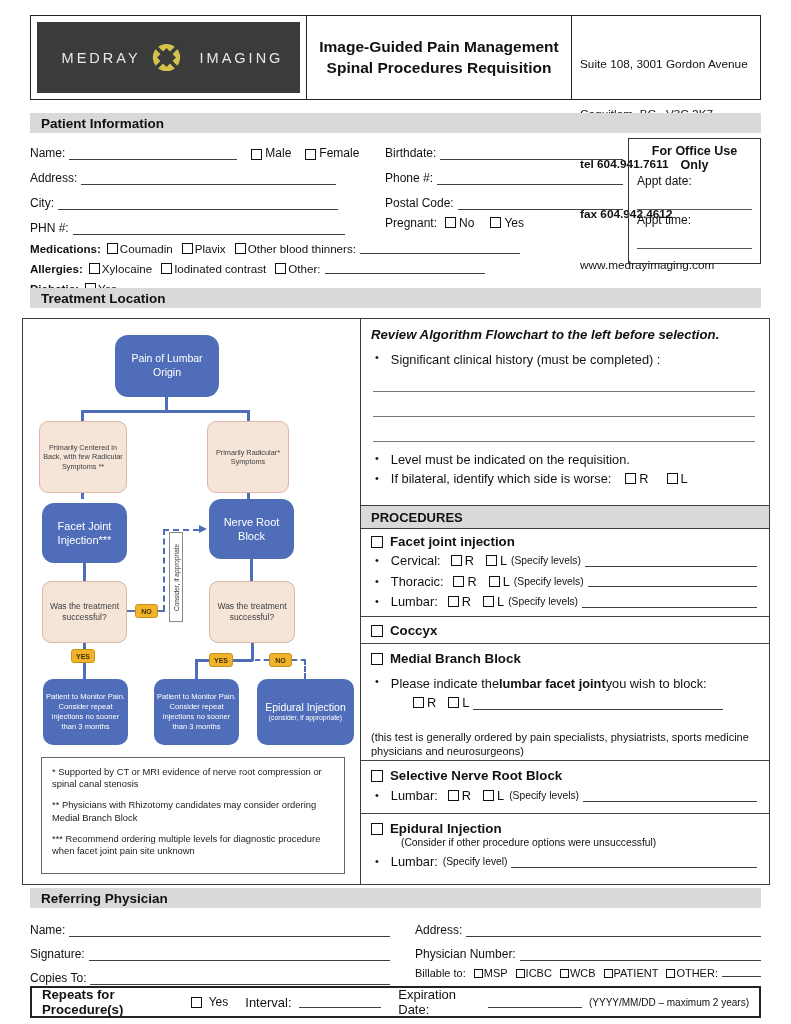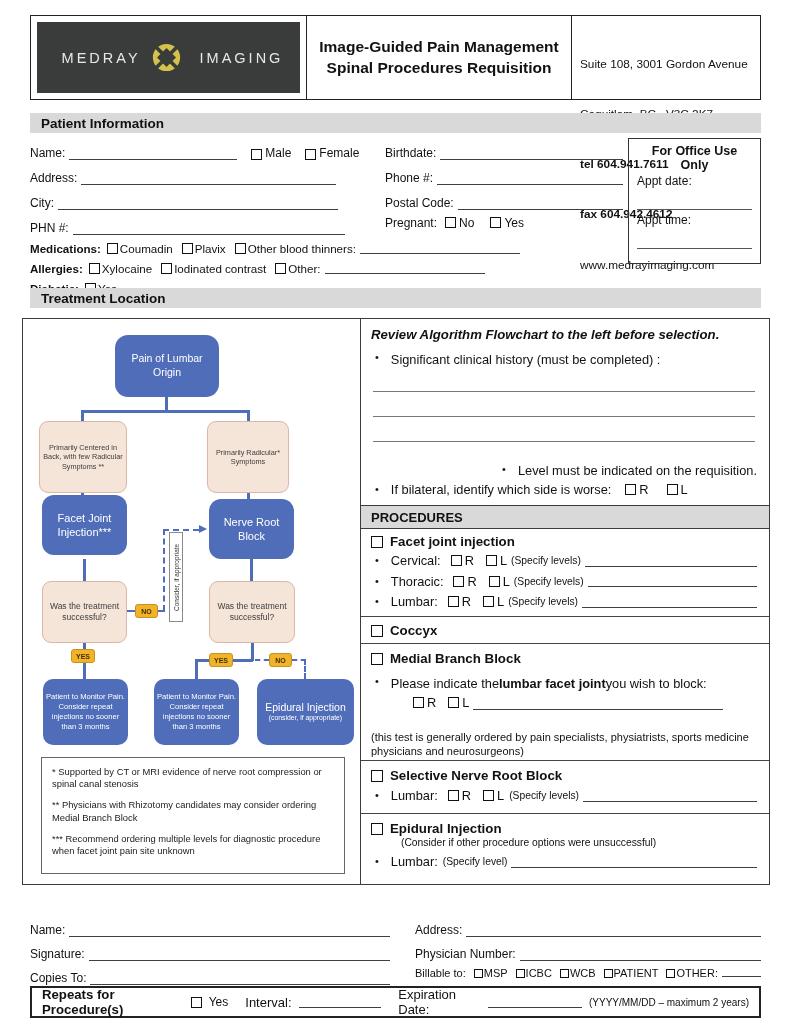--- a/index.html
+++ b/index.html
@@ -225,21 +225,21 @@
       <div class="hline" style="left:58px;top:91px;width:168px;"></div>
       <div class="vline" style="left:58px;top:91px;height:11px;"></div>
       <div class="vline" style="left:224px;top:91px;height:11px;"></div>
 
       <div class="fbox beige" style="left:16px;top:102px;width:88px;height:72px;font-size:7.3px;">Primarily Centered in Back, with few Radicular Symptoms **</div>
       <div class="fbox beige" style="left:184px;top:102px;width:82px;height:72px;font-size:7.3px;">Primarily Radicular* Symptoms</div>
 
       <div class="vline" style="left:58px;top:174px;height:6px;"></div>
       <div class="vline" style="left:224px;top:174px;height:6px;"></div>
 
-      <div class="fbox blue" style="left:19px;top:176px;width:85px;height:60px;font-size:11px;">Facet Joint Injection***</div>
+      <div class="fbox blue" style="left:19px;top:184px;width:85px;height:60px;font-size:11px;">Facet Joint Injection***</div>
       <div class="fbox blue" style="left:186px;top:180px;width:85px;height:60px;font-size:11px;">Nerve Root Block</div>
 
       <div class="vline" style="left:60px;top:240px;height:22px;"></div>
       <div class="vline" style="left:227px;top:240px;height:22px;"></div>
 
       <div class="fbox beige" style="left:19px;top:262px;width:85px;height:62px;font-size:8.5px;">Was the treatment successful?</div>
       <div class="fbox beige" style="left:186px;top:262px;width:86px;height:62px;font-size:8.5px;">Was the treatment successful?</div>
 
       <div class="hdash" style="left:104px;top:291px;width:8px;"></div>
       <div class="badge" style="left:112px;top:285px;width:23px;height:14px;">NO</div>
@@ -277,21 +277,21 @@
 
     <div class="rpanel">
       <div class="rp-intro">
         <div class="rp-head">Review Algorithm Flowchart to the left before selection.</div>
         <div class="bullet">
           <span>Significant clinical history (must be completed) :</span>
         </div>
         <div class="introline"></div>
         <div class="introline"></div>
         <div class="introline"></div>
-        <div class="bullet" style="margin-top:19px;justify-content:flex-end;">
+        <div class="bullet" style="margin-top:8px;">
           <span>Level must be indicated on the requisition.</span>
         </div>
         <div class="bullet" style="align-items:center;">
           <span>If bilateral, identify which side is worse:</span>
           <span class="cb" style="margin-left:14px;"></span>
           <span class="cbl">R</span>
           <span class="cb" style="margin-left:18px;"></span>
           <span class="cbl">L</span>
         </div>
       </div>
@@ -385,20 +385,23 @@
         <div class="sm" style="margin:1px 0 0 30px;">(Consider if other procedure options were unsuccessful)</div>
         <div class="bullet" style="align-items:center;margin-top:5px;">
           <span>Lumbar:</span>
           <span class="sm" style="margin-left:5px;">(Specify level)</span>
           <span class="uline"></span>
         </div>
       </div>
     </div>
   </div>
 
+  <div class="secbar" style="top:888px;">
+    <span>Referring Physician</span>
+  </div>
 
   <div class="ref-wrap">
     <div class="ref-left">
       <div class="row">
         <span class="lbl">Name:</span>
         <span class="uline"></span>
       </div>
       <div class="row">
         <span class="lbl">Signature:</span>
         <span class="uline"></span>

